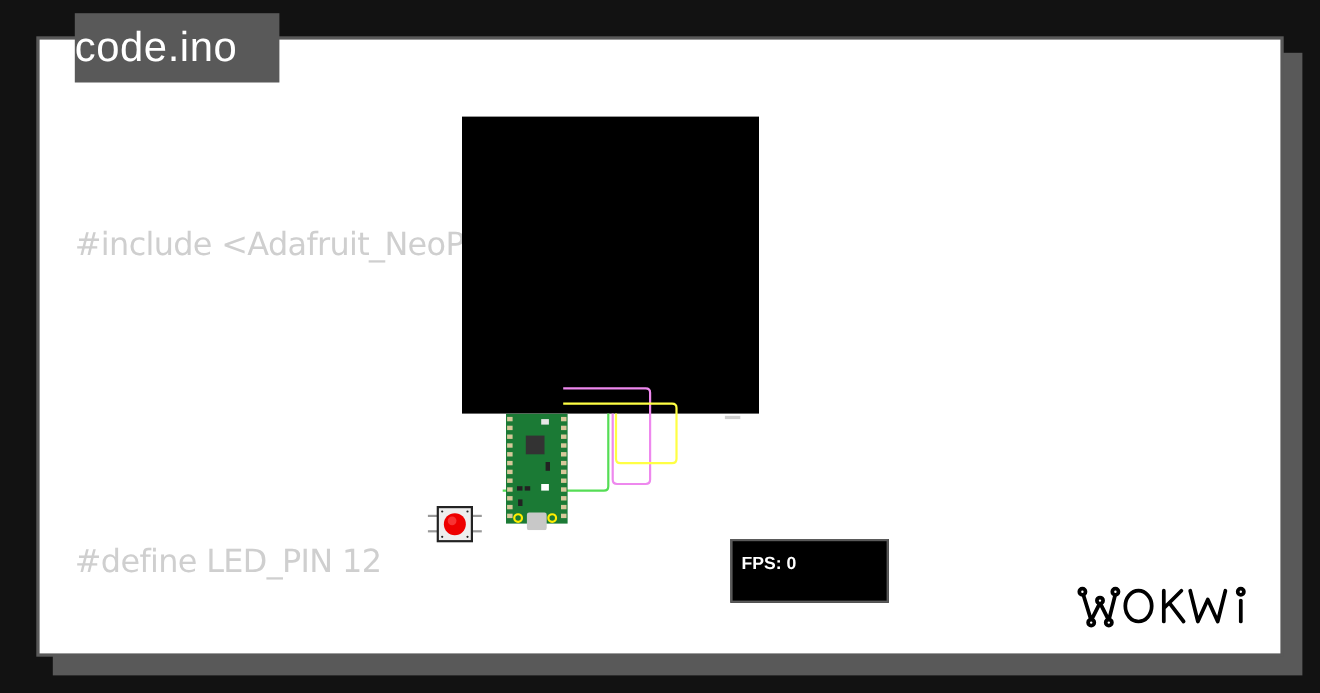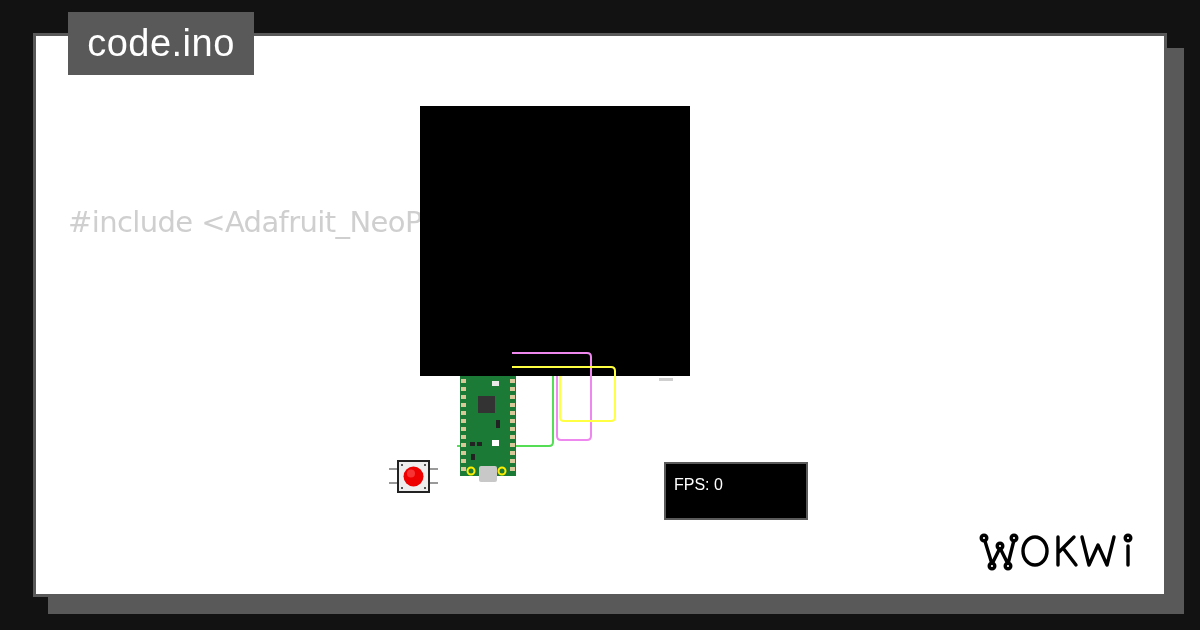--- a/index.html
+++ b/index.html
@@ -17,56 +17,57 @@
     background:#595959;
   }
   .card-inner {
     position:absolute; left:36px; top:36px; width:1128px; height:558px;
     background:#ffffff; overflow:hidden;
   }
   .file-tab {
     position:absolute; left:68px; top:12px; height:63px; width:186px;
     background:#595959; color:#ffffff;
     font-family:"Liberation Sans", sans-serif; font-size:38px;
-    line-height:63px; text-align:center; letter-spacing:0.5px; z-index:5;
+    line-height:63px; text-align:left; letter-spacing:0.5px; z-index:5;
   }
   .code {
     position:absolute; left:32px; top:66px; margin:0;
     font-family:"DejaVu Sans", sans-serif; font-size:29px; color:#cfcfcf;
     line-height:48px; white-space:pre; letter-spacing:-0.6px;
   }
   .code .line { height:48px; display:block; }
   .matrix {
     position:absolute; left:420px; top:106px; width:270px; height:270px;
     background:#000; z-index:3;
   }
   .matrix-shadow-line {
     position:absolute; left:659px; top:378px; width:14px; height:3px; background:#cfcfcf; z-index:2;
   }
   .wires { position:absolute; left:0; top:0; z-index:4; pointer-events:none; }
   .pico { position:absolute; left:458px; top:376px; width:60px; height:106px; z-index:4; }
   .button-comp { position:absolute; left:388px; top:458px; width:52px; height:38px; z-index:4; }
   .stats {
-    position:absolute; left:664px; top:462px; width:144px; height:58px;
+    position:absolute; left:664px; top:490px; width:144px; height:58px;
     background:#000; border:2px solid #5a5a5a; box-sizing:border-box;
     color:#ffffff; font-family:"Liberation Sans", sans-serif; font-size:16px;
-    padding:10px 0 0 8px; z-index:4;
+    padding:10px 0 0 8px; z-index:4;font-weight:bold;
   }
   .stats div { height:26px; line-height:22px; }
   .logo { position:absolute; left:978px; top:530px; width:172px; height:46px; z-index:4; }
 </style>
 </head>
 <body>
 
 <div class="shadow-frame"></div>
 <div class="card"></div>
 <div class="card-inner">
   <div class="code">
     <span class="line">#include &lt;Adafruit_NeoPixel.h&gt;</span>
     <span class="line"></span>
+    <span class="line">#define LED_PIN 12</span>
     
     
     
     
     
     
     
     
   </div>
 </div>

